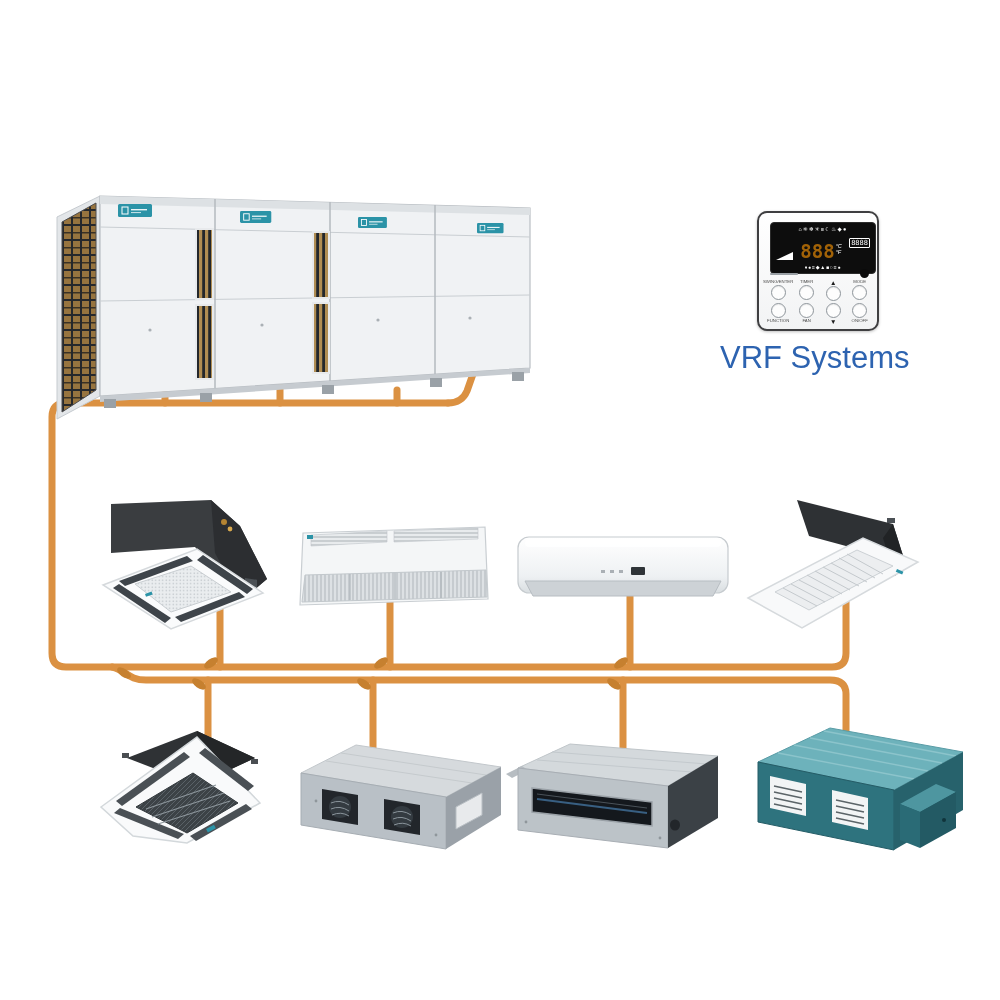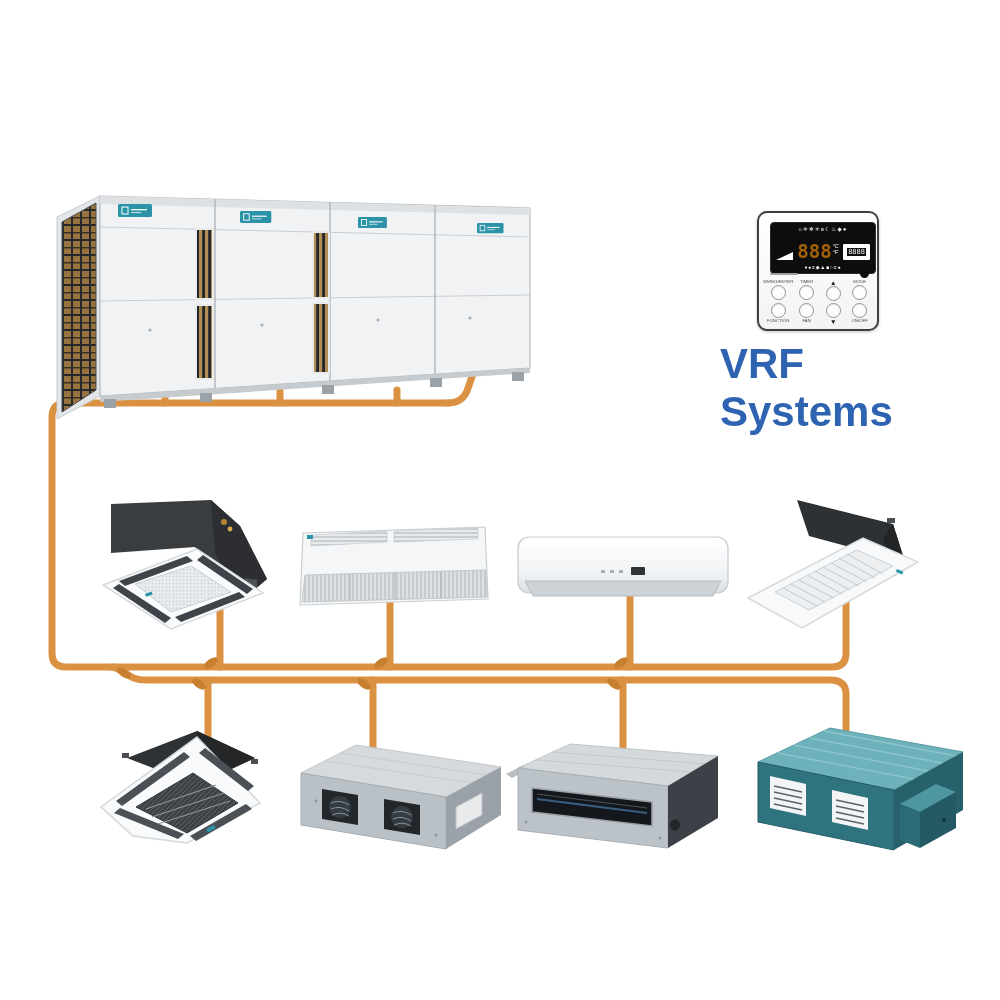--- a/index.html
+++ b/index.html
@@ -13,34 +13,34 @@
               border:2px solid #3f3f41;border-radius:10px;box-shadow:0 1px 3px rgba(0,0,0,.25);box-sizing:border-box;}
   .lcd{position:absolute;left:11px;top:9px;width:96px;height:46px;background:#0d0d0d;border-radius:4px;
        border:1px solid #2c2c2c;display:flex;flex-direction:column;padding:2px 4px;box-sizing:content-box;overflow:hidden;}
   .lcd-top,.lcd-bottom{color:#fff;font-size:5.5px;letter-spacing:1.2px;text-align:center;height:8px;line-height:8px;
        white-space:nowrap;overflow:hidden;}
   .lcd-bottom{font-size:5px;letter-spacing:.8px;}
   .lcd-main{flex:1;display:flex;align-items:flex-end;justify-content:space-between;padding:0 1px 1px 1px;}
   .wedge{width:0;height:0;border-right:17px solid #fff;border-top:8px solid transparent;margin-bottom:2px;}
   .big-temp{color:#a16207;font-family:"DejaVu Sans Mono",monospace;font-weight:bold;font-size:19px;line-height:.85;}
   .degs{display:inline-flex;flex-direction:column;color:#fff;font-size:5.5px;line-height:1.1;vertical-align:top;margin-left:1px;}
-  .aux{color:#fff;border:4px solid #ffffff;border-radius:1px;font-family:"DejaVu Sans Mono",monospace;
-       font-size:7px;line-height:8px;padding:0 1px;margin-bottom:2px;}
+  .aux{color:#fff;border:1px solid #ffffff;border-radius:1px;font-family:"DejaVu Sans Mono",monospace;
+       font-size:7px;line-height:8px;padding:0 1px;margin-bottom:14px;}
   .ctrl-slot{position:absolute;left:11px;top:60px;width:28px;height:2px;background:#9aa0a5;border-radius:1px;}
   .ctrl-dot{position:absolute;left:101px;top:56px;width:9px;height:9px;background:#0b0b0b;border-radius:50%;}
   .btn-grid{position:absolute;left:4px;right:4px;top:66px;bottom:3px;display:grid;
             grid-template-columns:repeat(4,1fr);grid-template-rows:1fr 1fr;}
   .cbtn{display:flex;flex-direction:column;align-items:center;justify-content:flex-start;}
   .cbtn .lab{font-size:4.3px;color:#4a4a4a;height:6px;line-height:6px;white-space:nowrap;}
   .cbtn .lab.arrow{font-size:6.5px;color:#1a1a1a;height:7px;line-height:7px;}
   .circ{width:13px;height:13px;border:1.5px solid #8e959b;border-radius:50%;background:#fdfdfd;
         box-shadow:inset 0 1px 1px rgba(0,0,0,.08);}
   
   .vrf-title{position:absolute;left:720px;top:340px;width:210px;height:42px;
-             font-size:42px;font-weight:700;color:var(--title,#2D63B0);letter-spacing:0;}
+             font-size:31px;font-weight:400;color:var(--title,#2D63B0);letter-spacing:0;}
 </style>
 </head>
 <body>
 
 <div id="canvas">
 
 <svg id="scene" width="1000" height="1000" viewBox="0 0 1000 1000">
   <defs>
     <pattern id="coil" width="9" height="15" patternUnits="userSpaceOnUse">
       <rect width="9" height="15" fill="#26282c"></rect>

